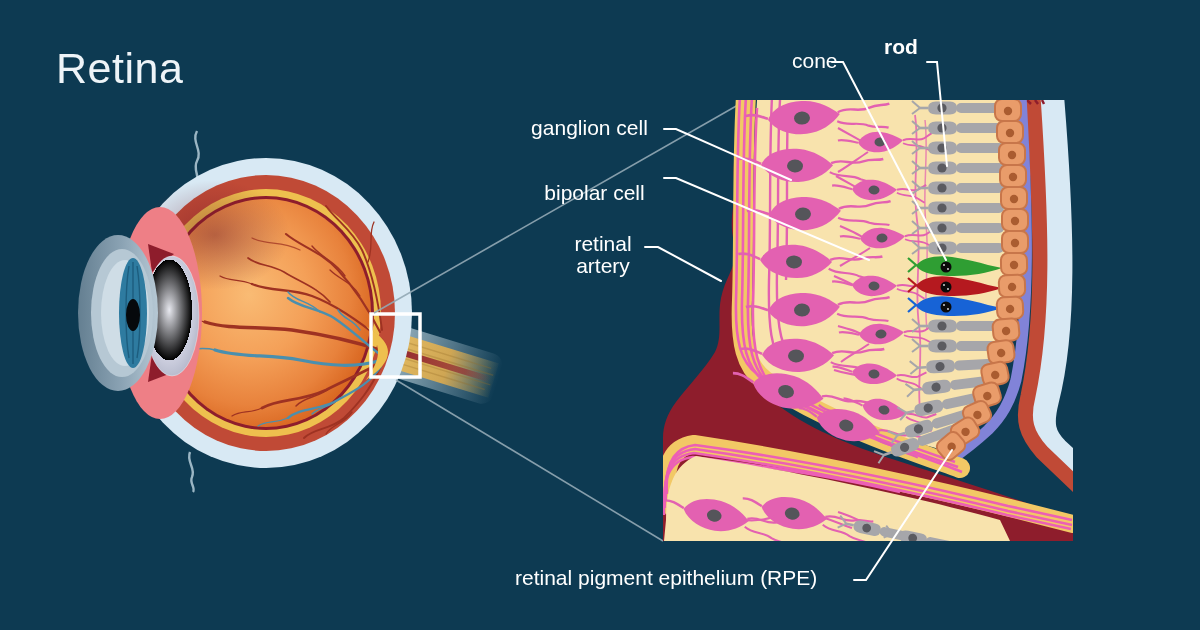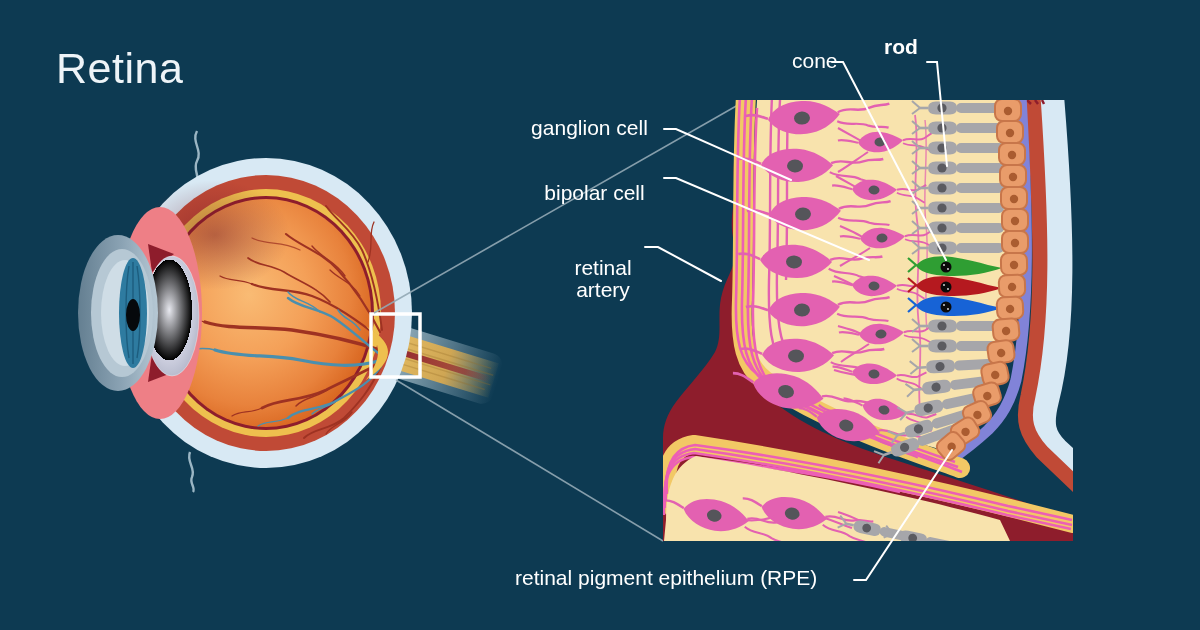--- a/index.html
+++ b/index.html
@@ -19,21 +19,21 @@
   .page-title{
     position:absolute;left:56px;top:44px;
     font-size:43px;font-weight:400;letter-spacing:.5px;
     color:var(--c-title-text);
   }
   .lbl{
     position:absolute;color:var(--c-label-text);
     font-size:21px;line-height:22px;white-space:nowrap;
   }
   .lbl.right{text-align:center;}
-  .lbl.wrap{white-space:normal;margin-top:24px;}
+  .lbl.wrap{white-space:normal;}
 </style>
 </head>
 <body>
 
 <div class="stage">
 
 <svg class="art" width="1200" height="630" viewBox="0 0 1200 630">
   <defs>
     <radialGradient id="gVit" cx="42%" cy="42%" r="62%">
       <stop offset="0" stop-color="#f9bb74"></stop>

